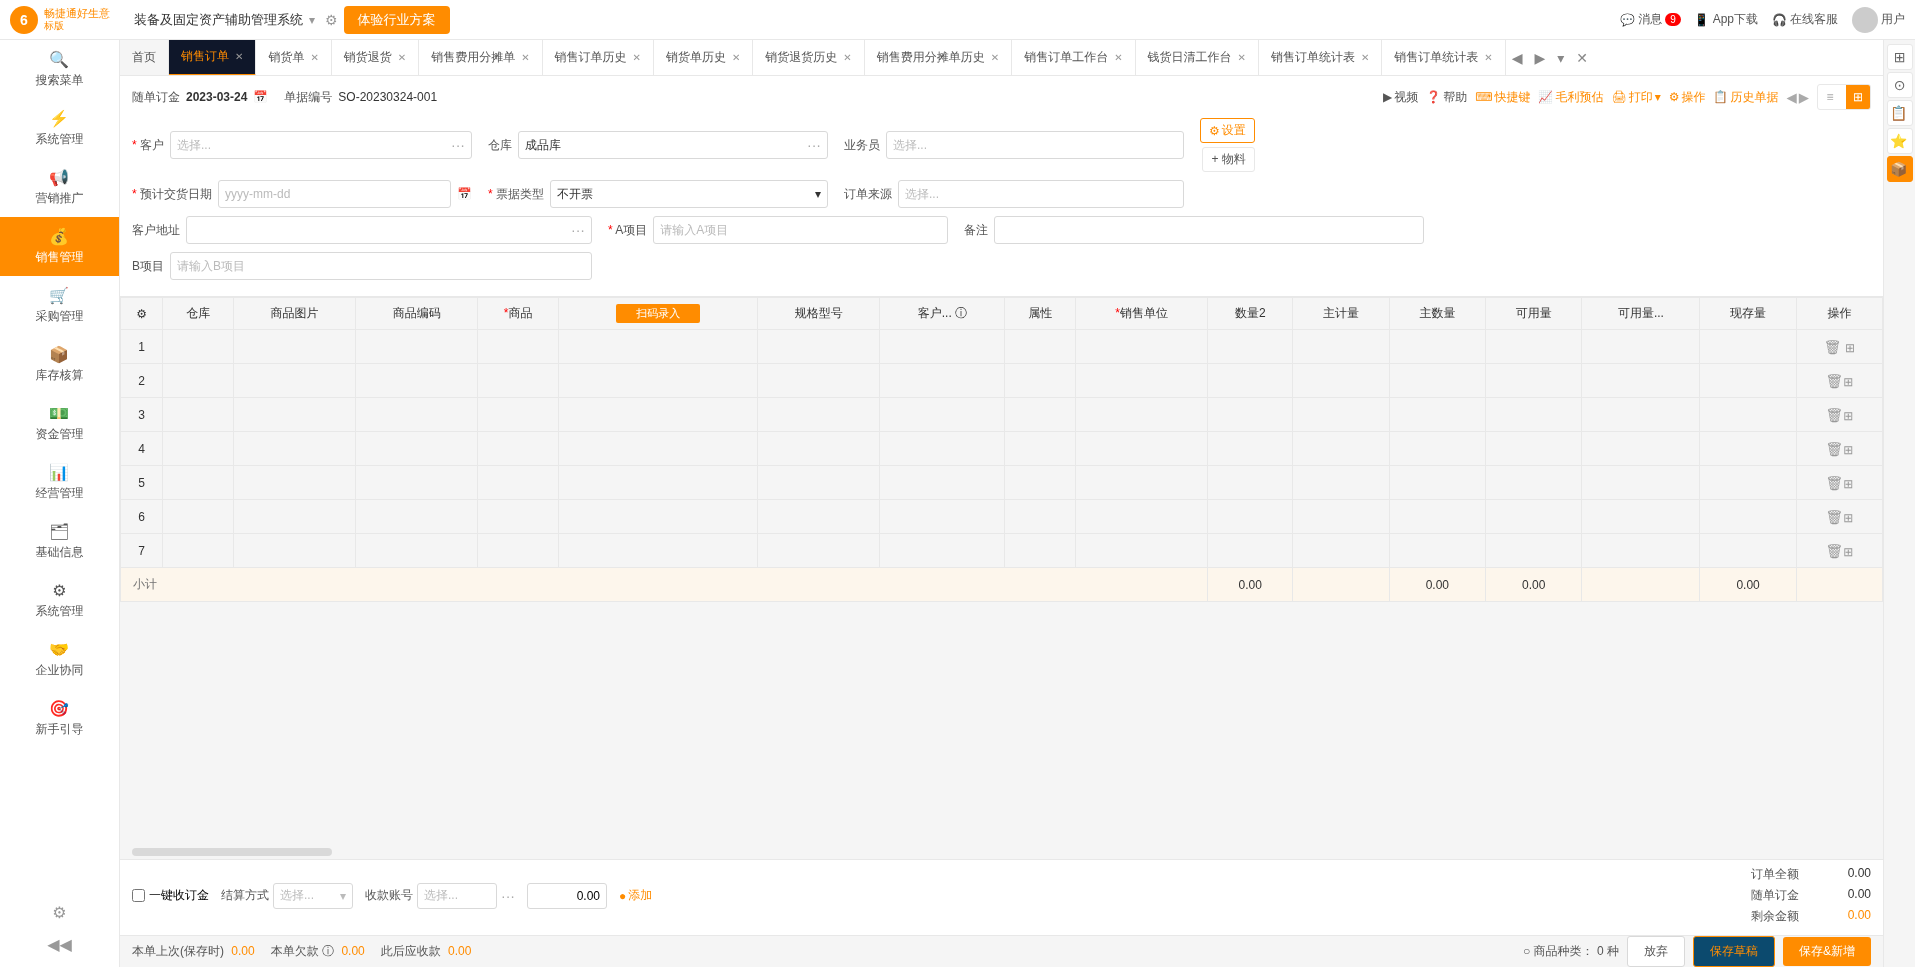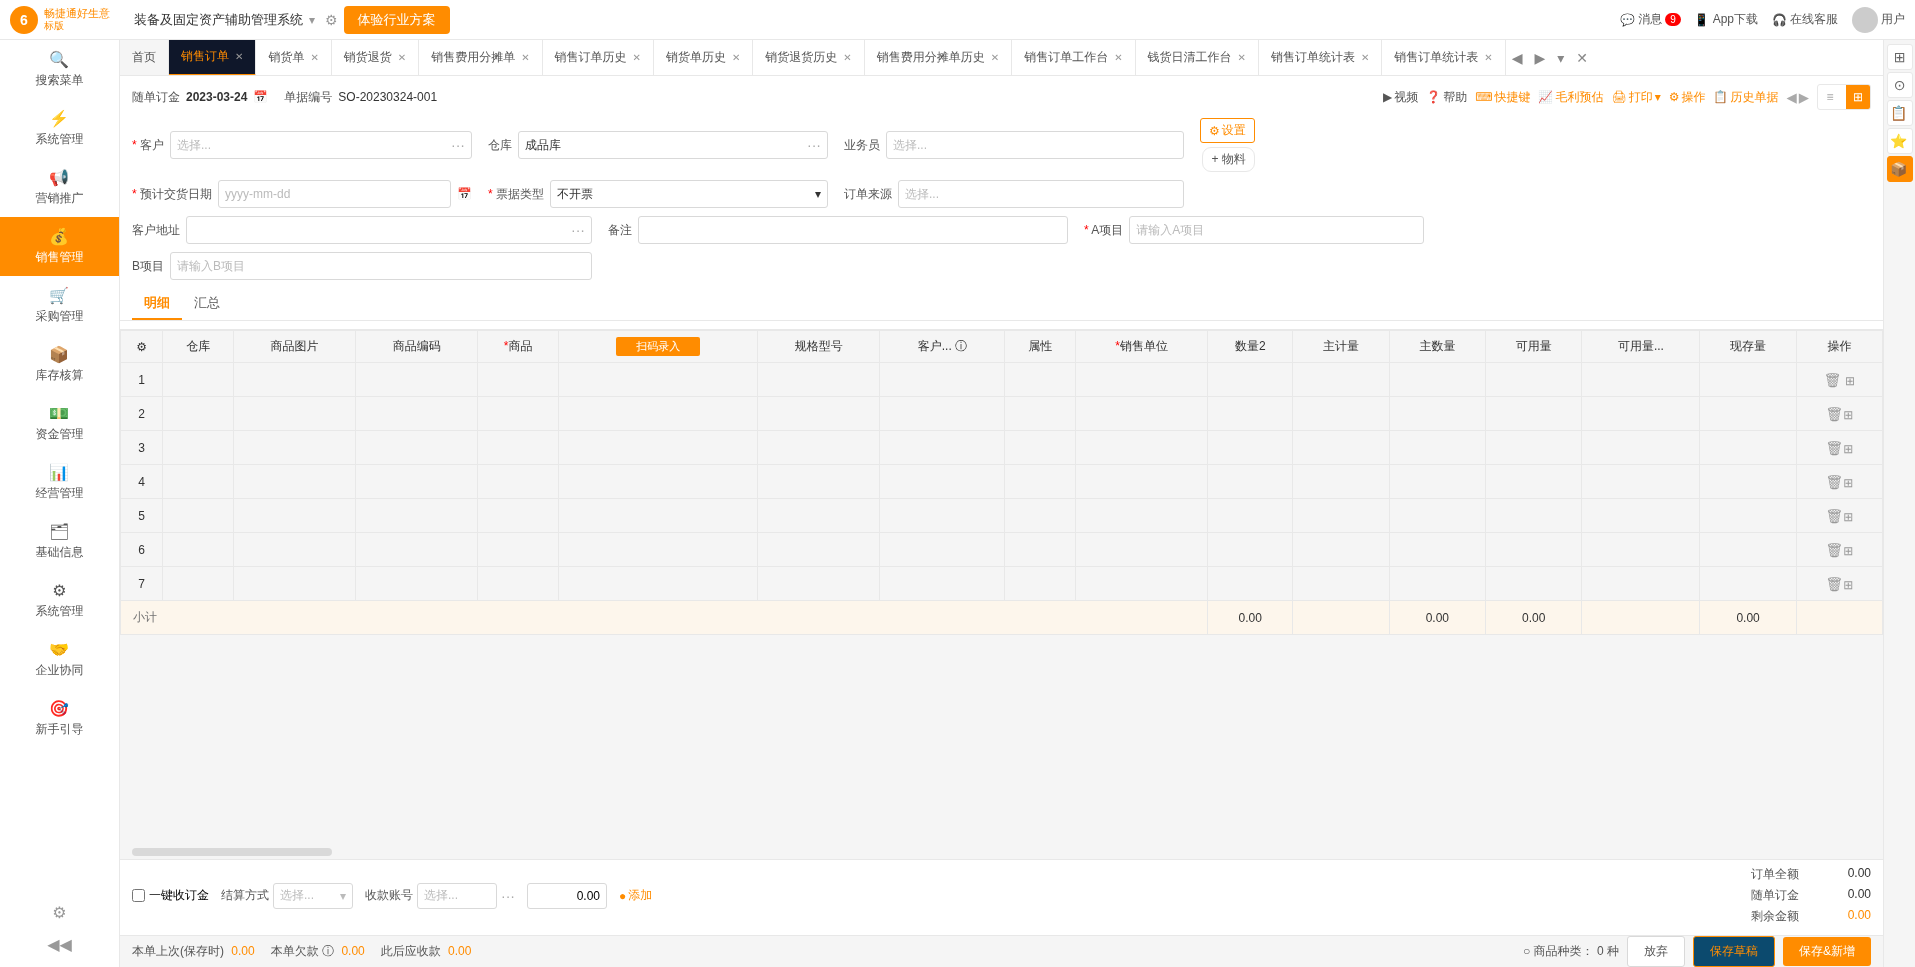--- a/index.html
+++ b/index.html
@@ -46,21 +46,21 @@
     .toolbar-btn { display: flex; align-items: center; gap: 2px; cursor: pointer; color: #555; }
     .form-row { display: flex; align-items: center; margin-bottom: 8px; gap: 16px; flex-wrap: wrap; }
     .form-field { display: flex; align-items: center; gap: 6px; flex: 1; min-width: 180px; }
     .form-label { color: #555; white-space: nowrap; font-size: 12px; }
     .required::before { content: '* '; color: red; }
     .form-input { flex: 1; height: 28px; border: 1px solid #d9d9d9; border-radius: 3px; padding: 0 6px; font-size: 12px; color: #333; background: #fff; }
     .form-input::placeholder { color: #bbb; }
     .form-input-placeholder { flex: 1; height: 28px; border: 1px solid #d9d9d9; border-radius: 3px; padding: 0 6px; font-size: 12px; color: #bbb; display: flex; align-items: center; cursor: pointer; }
     .dots { color: #aaa; font-size: 14px; }
     .set-btn { display: flex; align-items: center; gap: 2px; background: #fff; border: 1px solid #ff8c00; color: #ff8c00; border-radius: 3px; padding: 3px 8px; font-size: 12px; cursor: pointer; }
-    .add-item-btn { display: flex; align-items: center; gap: 2px; background: #fff; border: 1px solid #e8e8e8; color: #555; border-radius: 9px; padding: 3px 8px; font-size: 12px; cursor: pointer; }
+    .add-item-btn { display: flex; align-items: center; gap: 2px; background: #fff; border: 1px solid #e8e8e8; color: #555; border-radius: 3px; padding: 3px 8px; font-size: 12px; cursor: pointer; }
 
     
     .detail-tabs { display: flex; gap: 0; border-bottom: 1px solid #e8e8e8; margin: 0 -12px; padding: 0 12px; }
     .detail-tab { padding: 6px 12px; cursor: pointer; font-size: 13px; color: #555; border-bottom: 2px solid transparent; }
     .detail-tab.active { color: #ff8c00; border-bottom-color: #ff8c00; font-weight: bold; }
 
     
     .table-container { flex: 1; overflow: auto; position: relative; }
     .data-table { width: 100%; border-collapse: collapse; font-size: 12px; }
     .data-table th { background: #f5f5f5; border: 1px solid #e8e8e8; padding: 6px 4px; text-align: center; white-space: nowrap; color: #333; font-weight: normal; position: sticky; top: 0; z-index: 2; }
@@ -368,42 +368,38 @@
       </div>
 
       <div class="form-row">
         <div class="form-field" style="max-width:460px;">
           <span class="form-label">客户地址</span>
           <div class="form-input-placeholder" style="flex:1;">
             <span style="flex:1;"></span>
             <span class="dots">···</span>
           </div>
         </div>
+        <div class="form-field" style="max-width:340px;">
+          <span class="form-label required">A项目</span>
+          <input class="form-input" type="text" placeholder="请输入A项目" style="">
+        </div>
         <div class="form-field" style="max-width:460px;">
           <span class="form-label">备注</span>
           <div class="form-input-placeholder" style="flex:1;width:300px;">
           </div>
-        </div>
-        <div class="form-field" style="max-width:340px;">
-          <span class="form-label required">A项目</span>
-          <input class="form-input" type="text" placeholder="请输入A项目" style="">
         </div>
       </div>
 
       <div class="form-row">
         <div class="form-field" style="max-width:460px;">
           <span class="form-label">B项目</span>
           <input class="form-input" type="text" placeholder="请输入B项目" style="">
         </div>
       </div>
 
-      <div class="detail-tabs">
-        <div class="detail-tab active">明细</div>
-        <div class="detail-tab">汇总</div>
-      </div>
     </div>
 
     <div class="table-container">
       <table class="data-table">
         <thead>
           <tr>
             <th>⚙</th>
             <th>仓库</th>
             <th>商品图片</th>
             <th>商品编码</th>

